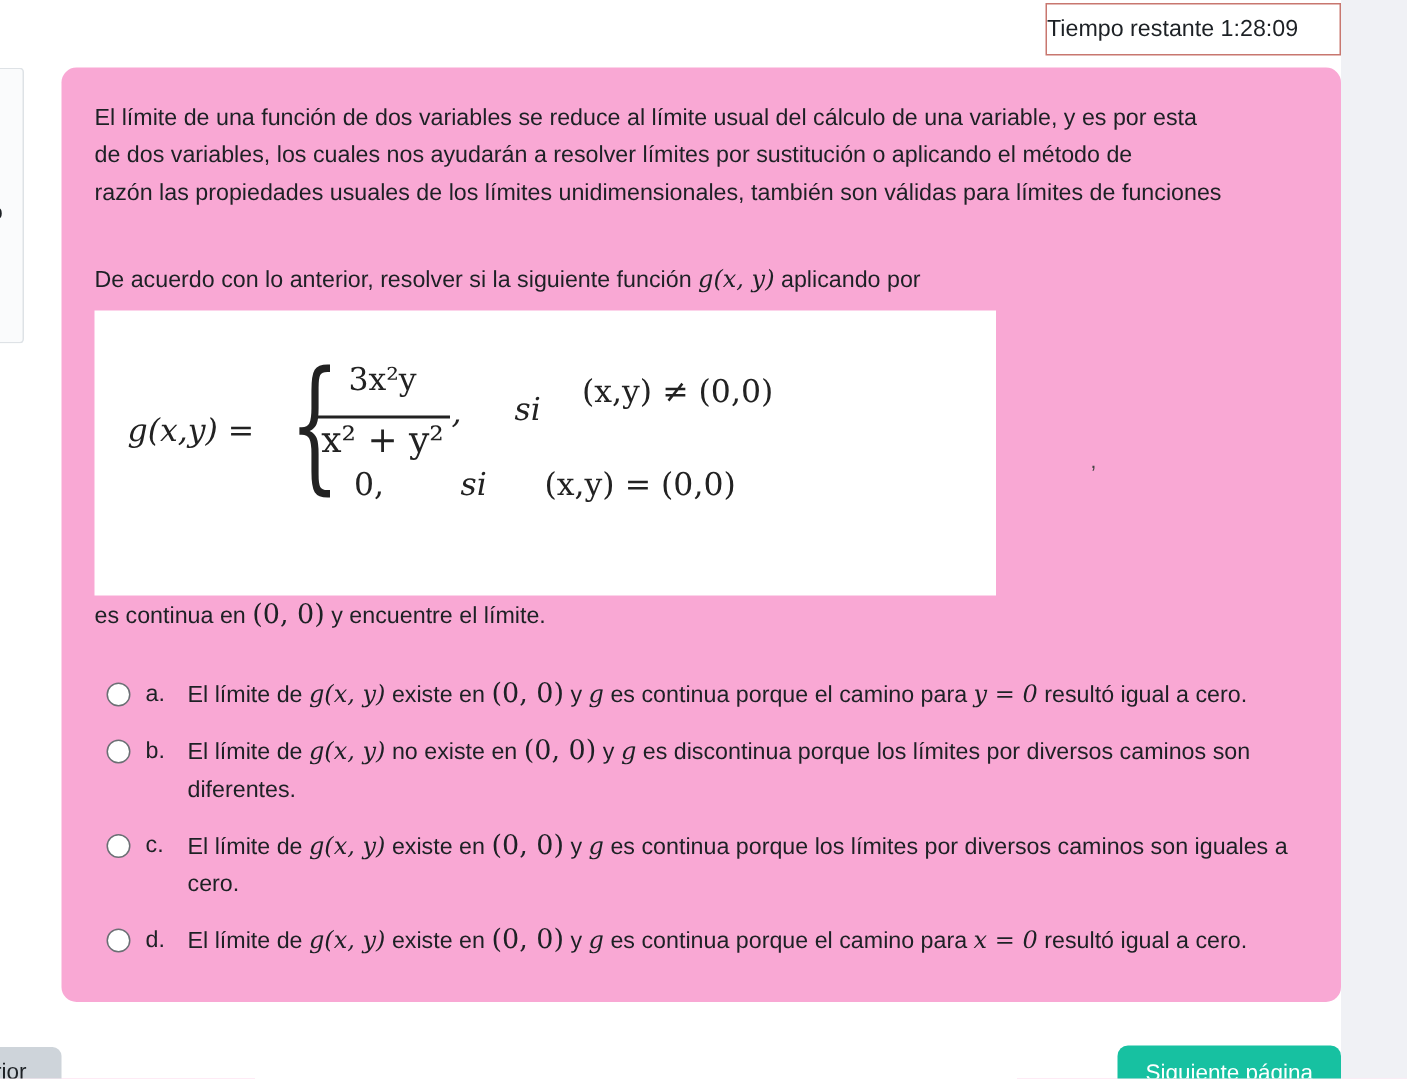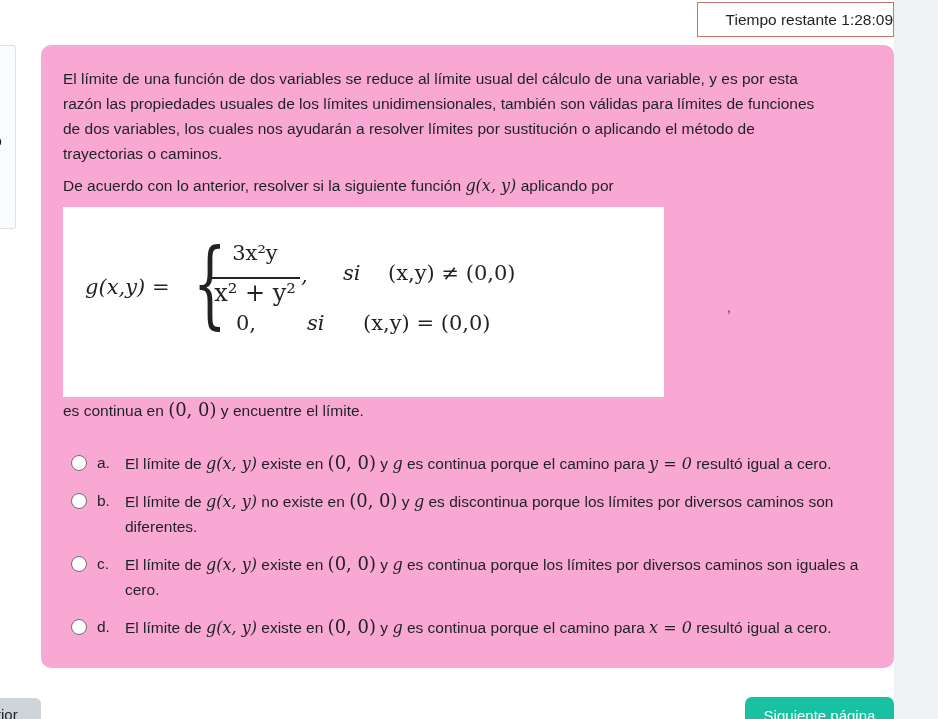--- a/index.html
+++ b/index.html
@@ -1,21 +1,21 @@
 <!DOCTYPE html>
 <html><head>
 <meta charset="utf-8">
 <style>
   * { box-sizing: border-box; margin: 0; padding: 0; }
   html, body { width: 938px; height: 719px; overflow: hidden; background: #ffffff; }
   body { position: relative; font-family: "Liberation Sans", sans-serif; color: #1d2125; font-size: 15px; }
 
   .right-strip { position: absolute; left: 894px; top: 0; width: 44px; height: 719px; background: #f0f1f5; }
 
-  .timer { position: absolute; left: 697px; top: 2px; width: 197px; height: 35px; border: 1px solid #c8776f; background: #fff; font-size: 15.5px; color: #1d2125; display: flex; align-items: center; justify-content: flex-end; }
+  .timer { position: absolute; left: 697px; top: 2px; width: 197px; height: 35px; border: 1px solid #c8776f; background: #fff; font-size: 15.5px; color: #1d2125; display: flex; align-items: center; justify-content: flex-start; }
 
   .left-panel { position: absolute; left: -2px; top: 45px; width: 18px; height: 184px; border: 1px solid #dee2e6; border-left: none; background: #fafbfc; border-radius: 0 3px 3px 0; }
   .left-panel-glyph { position: absolute; left: -4px; top: 87px; font-size: 14px; color: #1d2125; }
 
   .qcard { position: absolute; left: 41px; top: 45px; width: 853px; height: 623px; background: #f9a8d4; border-radius: 10px; }
 
   .p { position: absolute; left: 22px; width: 810px; font-size: 15.5px; line-height: 25px; color: #1d2125; }
   .intro { top: 21px; }
   .intro span { display: block; white-space: nowrap; }
   .lead { top: 128px; white-space: nowrap; }
@@ -25,21 +25,21 @@
 
   .formula-box { position: absolute; left: 22px; top: 162px; width: 601px; height: 190px; background: #ffffff; }
   .f { position: absolute; font-family: "DejaVu Serif", serif; font-style: italic; color: #222; font-size: 21px; white-space: nowrap; }
   .f-lhs { left: 22px; top: 68px; }
   .brace { position: absolute; left: 130px; top: 28px; font-family: "DejaVu Serif", serif; font-size: 96px; font-weight: 100; line-height: 1; color: #222; transform: scaleX(0.55); transform-origin: left; }
   .frac { position: absolute; left: 147px; top: 34px; width: 90px; text-align: center; }
   .frac-num { font-family: "DejaVu Serif", serif; font-size: 21px; color: #222; display: block; border-bottom: 2px solid #222; padding-bottom: 12px; }
   .frac-den { font-family: "DejaVu Serif", serif; font-size: 24px; color: #222; display: block; }
   .f-comma1 { left: 238px; top: 56px; }
   .f-si1 { left: 280px; top: 54px; }
-  .f-cond1 { left: 325px; top: 54px; font-style: normal; }
+  .f-cond1 { left: 325px; top: 42px; font-style: normal; }
   .f-zero { left: 173px; top: 104px; font-style: normal; }
   .f-si2 { left: 244px; top: 104px; }
   .f-cond2 { left: 300px; top: 104px; font-style: normal; }
   .stray-comma { position: absolute; left: 686px; top: 254px; font-size: 14px; color: #444; }
 
   .continua { top: 352px; white-space: nowrap; }
 
   .options { position: absolute; left: 30px; top: 405px; width: 820px; }
   .opt { position: relative; display: flex; align-items: flex-start; margin-bottom: 12px; }
   .radio { width: 16px; height: 16px; border: 1.5px solid #6b6f74; border-radius: 50%; background: #fff; margin-top: 5px; flex-shrink: 0; }
@@ -58,23 +58,22 @@
   <span>Tiempo restante</span>&nbsp;<span>1:28:09</span>
 </div>
 
 <div class="left-panel">
   <span class="left-panel-glyph">o</span>
 </div>
 
 <div class="qcard">
   <div class="p intro">
     <span>El límite de una función de dos variables se reduce al límite usual del cálculo de una variable, y es por esta</span>
+    <span>de dos variables, los cuales nos ayudarán a resolver límites por sustitución o aplicando el método de</span>
     <span>razón las propiedades usuales de los límites unidimensionales, también son válidas para límites de funciones</span>
-    <span>de dos variables, los cuales nos ayudarán a resolver límites por sustitución o aplicando el método de</span>
-    <span>trayectorias o caminos.</span>
   </div>
 
   <div class="p lead">
     <span>De acuerdo con lo anterior, resolver si la siguiente función </span><span class="m">g(x, y)</span><span> aplicando por</span>
   </div>
 
   <div class="formula-box">
     <span class="f f-lhs">g(x,y) =</span>
     <span class="brace">{</span>
     <div class="frac">

